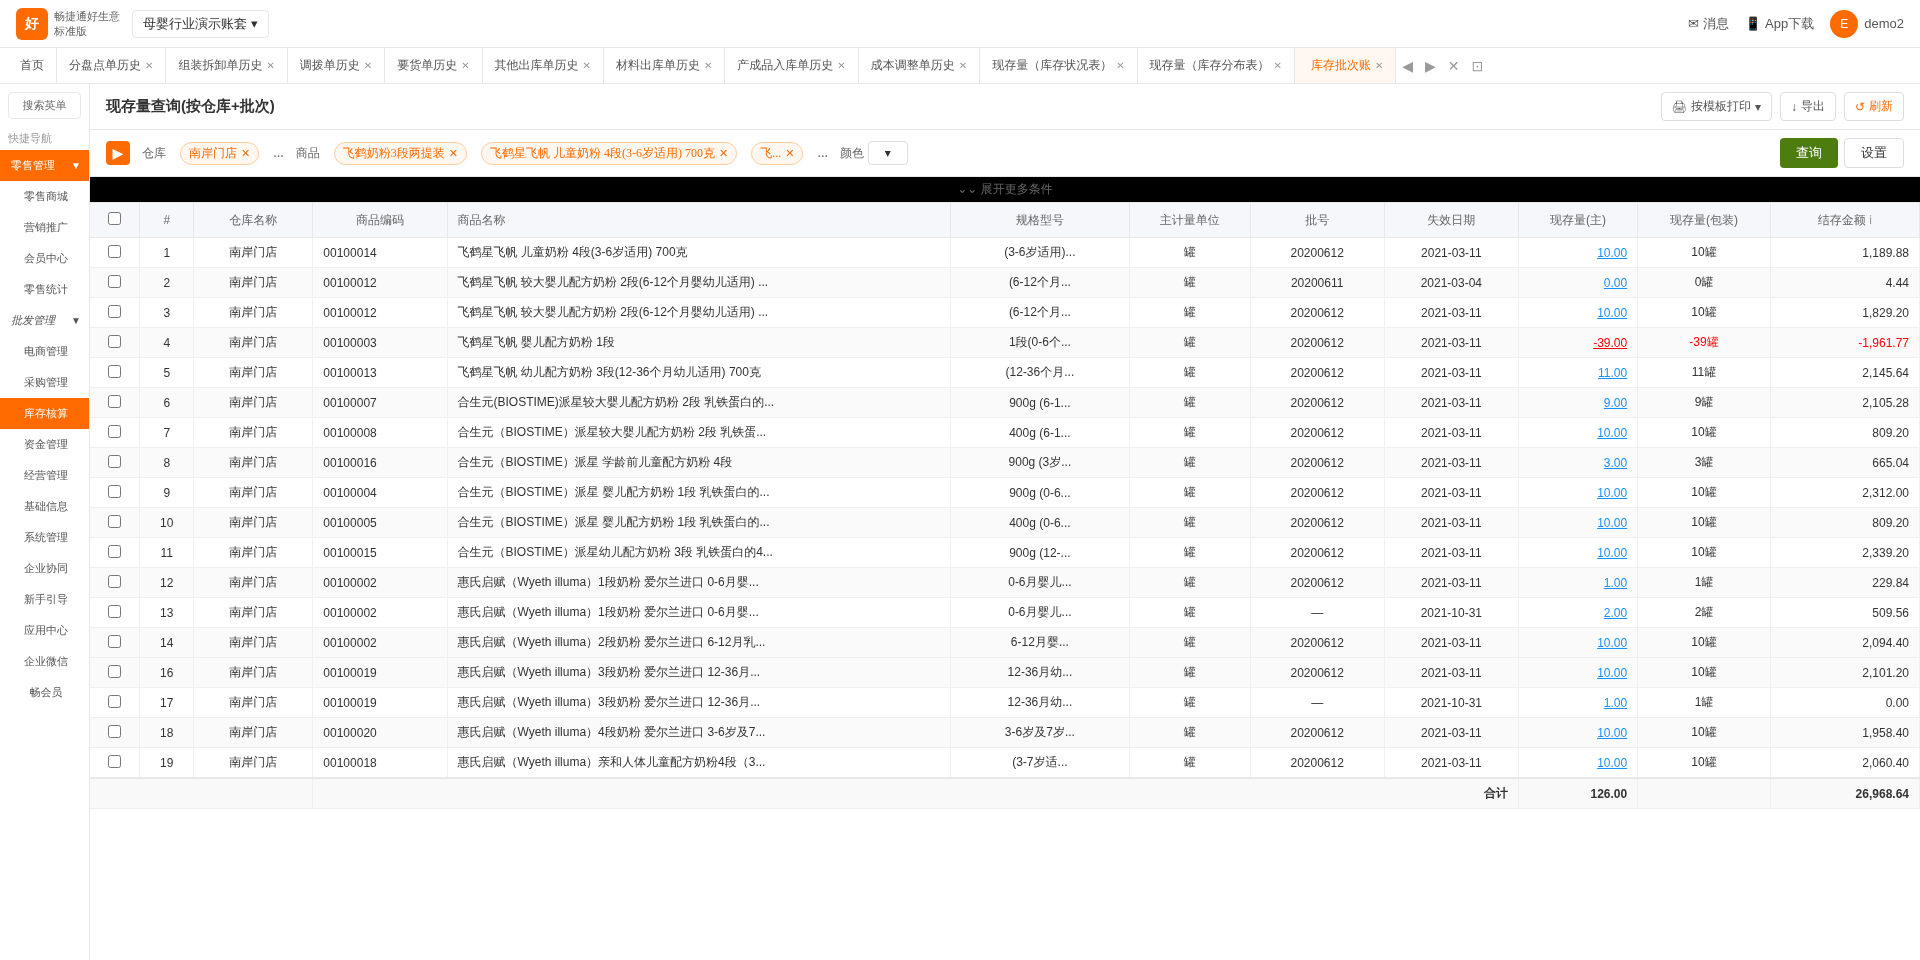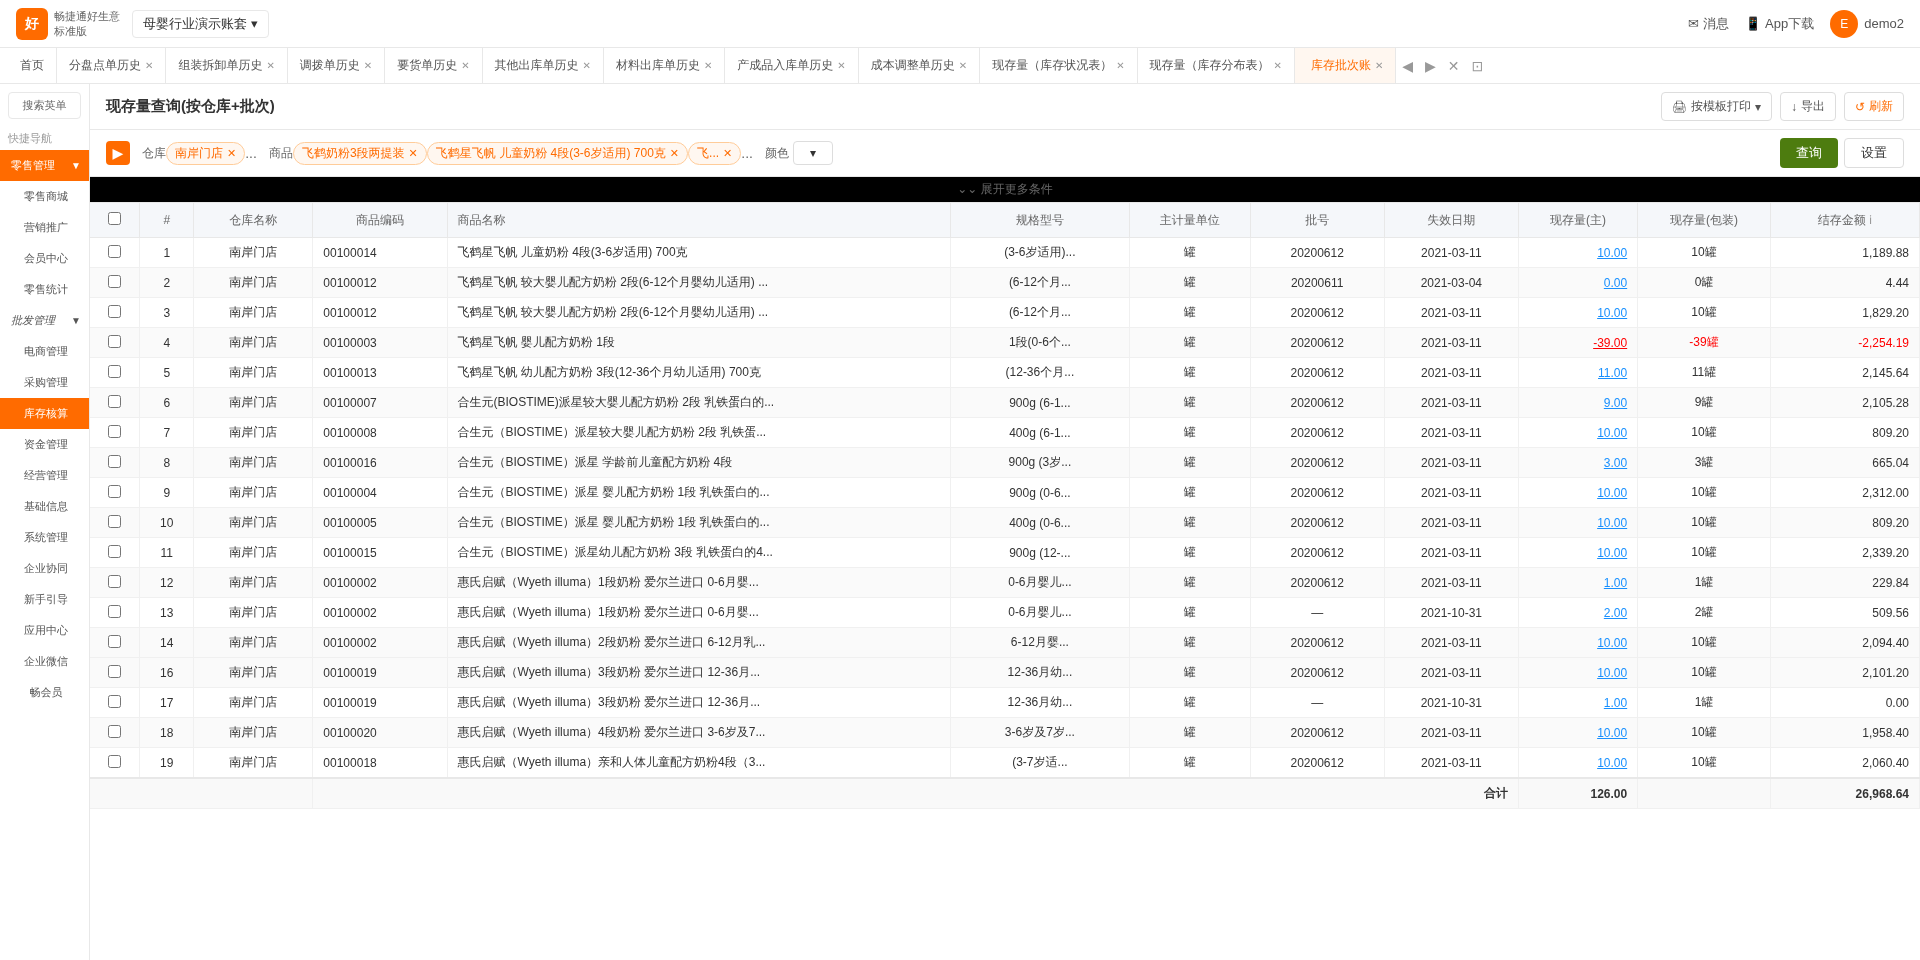--- a/index.html
+++ b/index.html
@@ -77,21 +77,21 @@
     .btn-refresh { display: flex; align-items: center; gap: 4px; padding: 5px 10px; border: 1px solid #ddd; border-radius: 4px; background: #fff; cursor: pointer; font-size: 12px; color: #ff6b00; }
 
     
     .filter-bar {
       background: #fff;
       padding: 8px 16px;
       border-bottom: 1px solid #e8e8e8;
       display: flex; align-items: center; gap: 12px; flex-wrap: wrap;
     }
     .filter-toggle { width: 24px; height: 24px; background: #ff6b00; color: #fff; border-radius: 4px; display: flex; align-items: center; justify-content: center; cursor: pointer; font-size: 14px; flex-shrink: 0; }
-    .filter-group { display: flex; align-items: center; gap: 0; }
+    .filter-group { display: flex; align-items: center; gap: 14px; font-family: Liberation Serif, serif; }
     .filter-label { font-size: 12px; color: #666; white-space: nowrap; }
     .filter-tag { display: flex; align-items: center; gap: 4px; padding: 2px 8px; background: #fff7f0; border: 1px solid #ffcc99; border-radius: 12px; font-size: 12px; color: #ff6b00; }
     .filter-tag .remove { cursor: pointer; color: #ff6b00; font-size: 11px; }
     .filter-dots { color: #666; cursor: pointer; font-size: 14px; }
     .filter-color-area { display: flex; align-items: center; gap: 4px; flex: 1; }
     .color-dropdown { width: 40px; height: 24px; border: 1px solid #ddd; border-radius: 4px; background: #fff; display: flex; align-items: center; justify-content: center; cursor: pointer; font-size: 12px; }
 
     .btn-search { background: #4d7c0f; color: #fff; border: none; padding: 5px 16px; border-radius: 4px; cursor: pointer; font-size: 13px; }
     .btn-settings { background: #fff; color: #333; border: 1px solid #ddd; padding: 5px 16px; border-radius: 4px; cursor: pointer; font-size: 13px; }
 
@@ -426,21 +426,21 @@
     <td class="col-code td-left">00100003</td>
     <td class="col-name td-left">飞鹤星飞帆 婴儿配方奶粉 1段</td>
     <td class="col-spec">1段(0-6个...</td>
     <td class="col-unit">罐</td>
     <td class="col-batch">20200612</td>
     <td class="col-expire">2021-03-11</td>
     <td class="col-qty td-right" style="color:red;">
       <span class="link-style" style="color:red;">-39.00</span>
     </td>
     <td class="col-pack" style="color:red;">-39罐</td>
-    <td class="col-amount td-right" style="color:red;">-2,254.19</td>
+    <td class="col-amount td-right" style="color:red;">-1,961.77</td>
   </tr>
             <tr style="background: rgb(255, 255, 255);">
     <td class="col-checkbox">
       <input type="checkbox" style="">
     </td>
     <td class="col-no">5</td>
     <td class="col-store">南岸门店</td>
     <td class="col-code td-left">00100013</td>
     <td class="col-name td-left">飞鹤星飞帆 幼儿配方奶粉 3段(12-36个月幼儿适用) 700克</td>
     <td class="col-spec">(12-36个月...</td>

